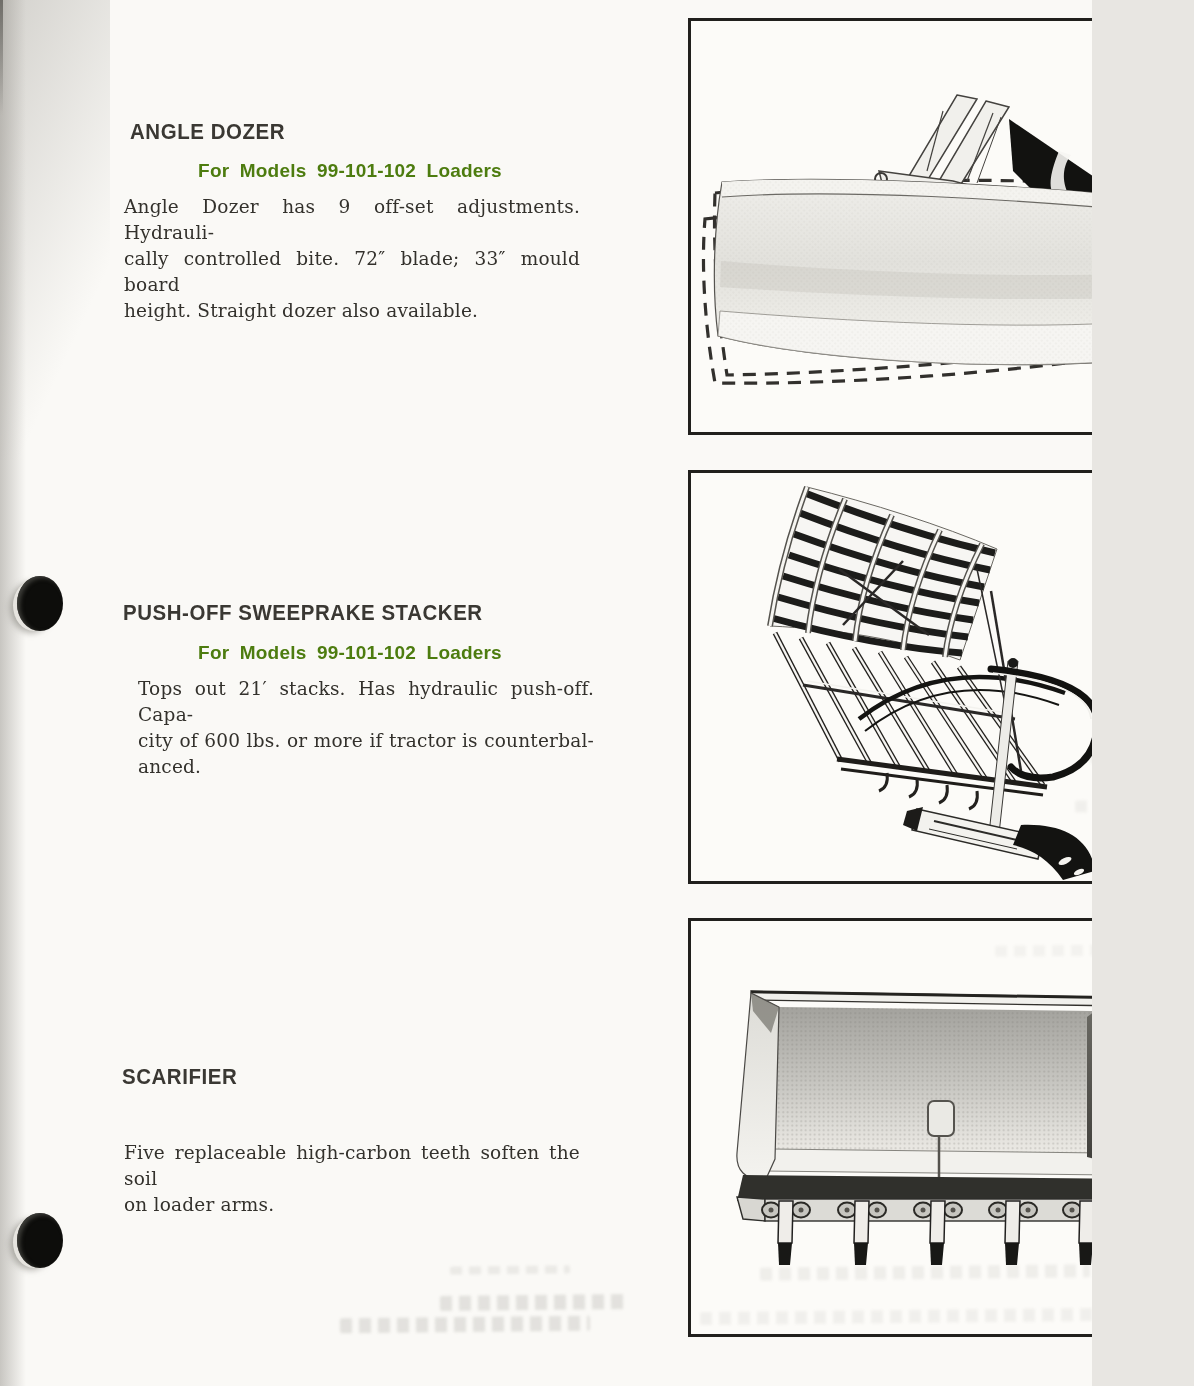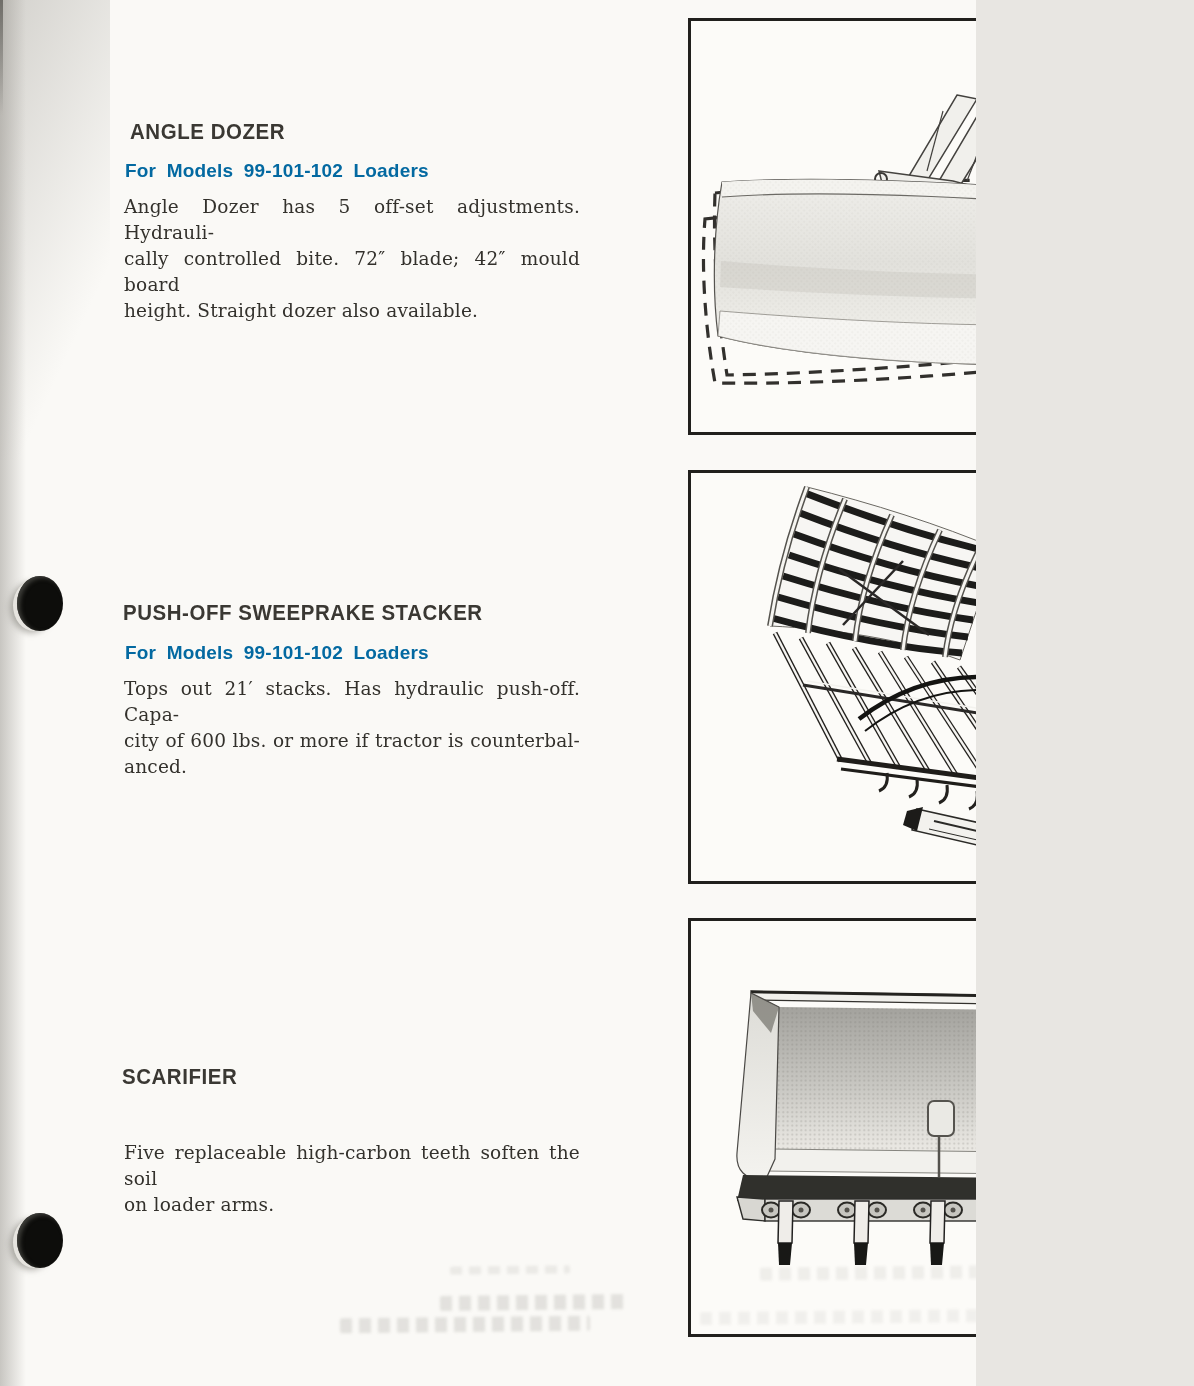--- a/index.html
+++ b/index.html
@@ -1,37 +1,37 @@
 <!DOCTYPE html>
 <html><head>
 <meta charset="utf-8">
 <style>
   html,body{margin:0;padding:0;background:#e8e6e2;}
-  .page{position:relative;width:976px;height:1386px;background:#faf9f6;overflow:hidden;
+  .page{position:relative;width:1092px;height:1386px;background:#faf9f6;overflow:hidden;
         font-family:"Liberation Sans",sans-serif;}
   .page *{box-sizing:border-box;}
 
   
   .edge-left{position:absolute;left:0;top:0;width:26px;height:100%;
      background:linear-gradient(to right, rgba(150,147,141,.50), rgba(150,147,141,0));}
   .edge-curl{position:absolute;left:0;top:0;width:110px;height:460px;
      background:linear-gradient(115deg, rgba(158,155,148,.42), rgba(158,155,148,0) 72%);}
   .edge-line{position:absolute;left:0;top:0;width:3px;height:115px;
      background:linear-gradient(#6f6d68, rgba(111,109,104,0));}
 
   
   .hole{position:absolute;width:46px;height:55px;border-radius:50%;background:#0d0d0b;
      box-shadow:-6px 2px 0 -2px #e6e4df, -9px 4px 6px -2px rgba(120,118,112,.55),
                 inset 3px 2px 4px rgba(70,70,66,.85);}
 
   
   .sec-title{position:absolute;font-weight:700;font-size:22px;line-height:24px;color:#3a3833;
      letter-spacing:.6px;transform:scaleX(.93);transform-origin:left top;white-space:nowrap;}
-  .sec-sub{position:absolute;left:125px;width:450px;text-align:left;font-weight:700;
-     font-size:19px;line-height:20px;color:#0369a1;word-spacing:5px;letter-spacing:.2px;white-space:nowrap;}
+  .sec-sub{position:absolute;left:125px;width:450px;text-align:center;font-weight:700;
+     font-size:19px;line-height:20px;color:#4d7c0f;word-spacing:5px;letter-spacing:.2px;white-space:nowrap;}
   .sec-body{position:absolute;left:124px;width:456px;font-family:"DejaVu Serif",serif;
      font-size:18.5px;line-height:26px;color:#33312c;letter-spacing:.2px;}
   .sec-body .ln{text-align:justify;text-align-last:justify;}
   .sec-body .ln.last{text-align:left;text-align-last:left;}
 
   
   .panel{position:absolute;border:3px solid #21201d;background:#fcfbf8;}
   .panel svg{display:block;}
 
   .pagenum{position:absolute;left:1148px;top:1350px;font-family:"DejaVu Serif",serif;
@@ -49,28 +49,28 @@
 
   <div class="edge-curl"></div>
   <div class="edge-left"></div>
   <div class="edge-line"></div>
   <div class="hole" style="left:17px;top:576px;"></div>
   <div class="hole" style="left:17px;top:1213px;"></div>
 
   <div class="sec-title" style="left:130px;top:120px;">ANGLE DOZER</div>
   <div class="sec-sub" style="top:161px;">For Models 99-101-102 Loaders</div>
   <div class="sec-body" style="top:194px;">
-    <div class="ln">Angle Dozer has 5 off-set adjustments. Hydrauli-</div>
-    <div class="ln">cally controlled bite. 72″ blade; 42″ mould board</div>
+    <div class="ln">Angle Dozer has 9 off-set adjustments. Hydrauli-</div>
+    <div class="ln">cally controlled bite. 72″ blade; 33″ mould board</div>
     <div class="ln last">height. Straight dozer also available.</div>
   </div>
 
   <div class="sec-title" style="left:123px;top:601px;">PUSH-OFF SWEEPRAKE STACKER</div>
   <div class="sec-sub" style="top:643px;">For Models 99-101-102 Loaders</div>
-  <div class="sec-body" style="top:676px;">
+  <div class="sec-body" style="top:676px;margin-left:14px;">
     <div class="ln">Tops out 21′ stacks. Has hydraulic push-off. Capa-</div>
     <div class="ln">city of 600 lbs. or more if tractor is counterbal-</div>
     <div class="ln last">anced.</div>
   </div>
 
   <div class="sec-title" style="left:122px;top:1065px;">SCARIFIER</div>
   <div class="sec-body" style="top:1140px;">
     <div class="ln">Five replaceable high-carbon teeth soften the soil</div>
     <div class="ln last">on loader arms.</div>
   </div>

